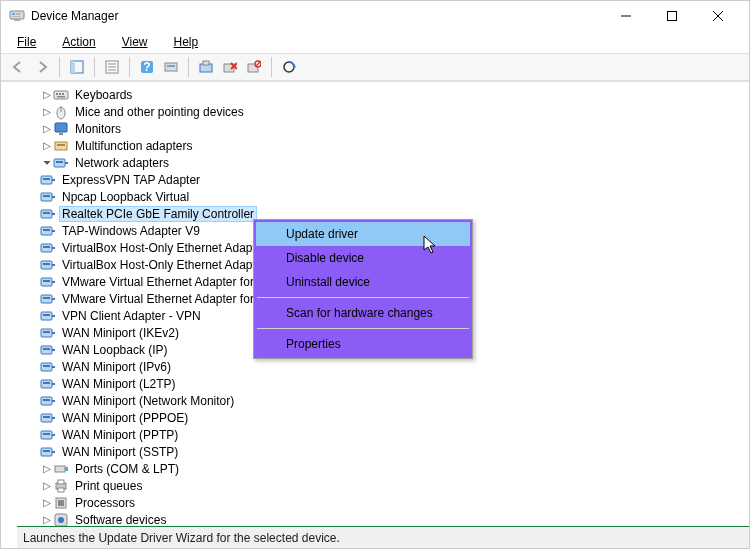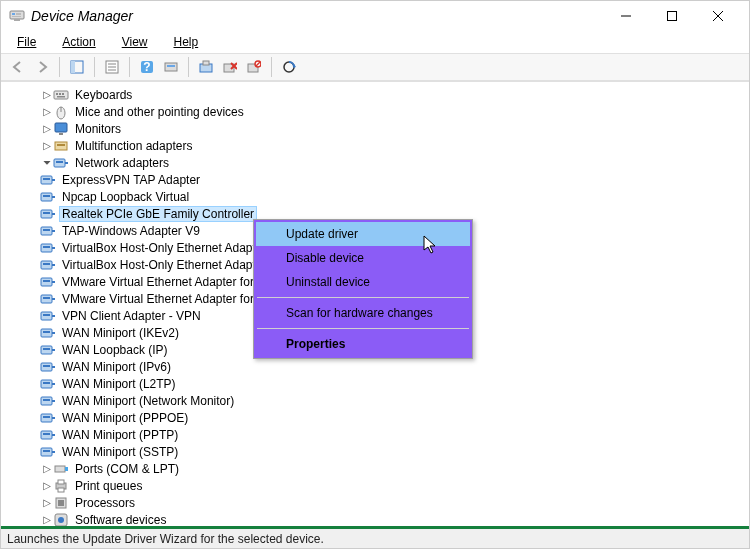--- a/index.html
+++ b/index.html
@@ -1,21 +1,21 @@
 <!DOCTYPE html>
 <html><head>
 <meta charset="utf-8">
 <style>
 * { margin: 0; padding: 0; box-sizing: border-box; font-family: 'Segoe UI', Tahoma, sans-serif; font-size: 12px; }
 body { width: 750px; height: 549px; background: #fff; display: flex; flex-direction: column; border: 1px solid #ccc; position: relative; overflow: hidden; }
 
 
 .titlebar { height: 30px; display: flex; align-items: center; padding: 0 8px; background: #fff; }
 .titlebar .app-icon { width: 16px; height: 16px; margin-right: 6px; }
-.titlebar .title { flex: 1; font-size: 14px; font-style: italic; }
+.titlebar .title { flex: 1; font-size: 12px; }
 .titlebar .win-controls { display: flex; gap: 0; }
 .titlebar .win-btn { width: 46px; height: 30px; display: flex; align-items: center; justify-content: center; cursor: default; }
 
 
 .menubar { height: 22px; display: flex; align-items: center; padding: 0 8px; gap: 10px; background: #fff; }
 .menubar .menu-item { padding: 2px 8px; cursor: default; }
 .menubar .menu-item .underline { text-decoration: underline; }
 
 
 .toolbar { height: 28px; display: flex; align-items: center; padding: 2px 6px; gap: 2px; border-top: 1px solid #e0e0e0; border-bottom: 1px solid #e0e0e0; background: #f7f7f7; }
@@ -35,28 +35,28 @@
 .row .icon { width: 16px; height: 16px; margin-right: 4px; display: inline-flex; align-items: center; justify-content: center; }
 .row .label { padding: 0 2px; }
 .row.selected .label { background: #cce8ff; outline: 1px solid #99d1ff; }
 .ind2 { padding-left: 40px; }
 .ind3 { padding-left: 27px; }
 
 
 .context-menu { position: absolute; background: #8b5cf6; border: 1px solid #a0a0a0; box-shadow: 2px 2px 4px rgba(0,0,0,.25); min-width: 220px; padding: 2px; z-index: 50; }
 .context-menu .cm-item { padding: 5px 28px 5px 30px; cursor: default; }
 .context-menu .cm-item.highlight { background: #90c8f6; }
-.context-menu .cm-item.bold { font-weight: bold; }
+.context-menu .cm-item.bold { font-weight: normal; }
 .context-menu .cm-sep { height: 1px; background: #d0d0d0; margin: 3px 1px; }
 
 
 .cursor { position: absolute; width: 16px; height: 20px; z-index: 60; pointer-events: none; }
 
 
-.statusbar { height: 22px; border-top: 3px solid #15803d; background: #f0f0f0; display: flex; align-items: center; padding: 0 6px; font-size: 11px; color: #222; }
+.statusbar { height: 22px; border-top: 1px solid #15803d; background: #f0f0f0; display: flex; align-items: center; padding: 0 6px; font-size: 11px; color: #222; margin-left: 16px; }
 </style>
 </head>
 <body>
 
 <div class="titlebar">
   <span class="app-icon">
     <svg width="16" height="16" viewBox="0 0 16 16">
         <rect x="1" y="3" width="14" height="8" rx="1" fill="#dcdcdc" stroke="#888"></rect>
         <rect x="3" y="5" width="3" height="2" fill="#6aa6e6"></rect>
         <rect x="7" y="5" width="5" height="2" fill="#bbb"></rect>

